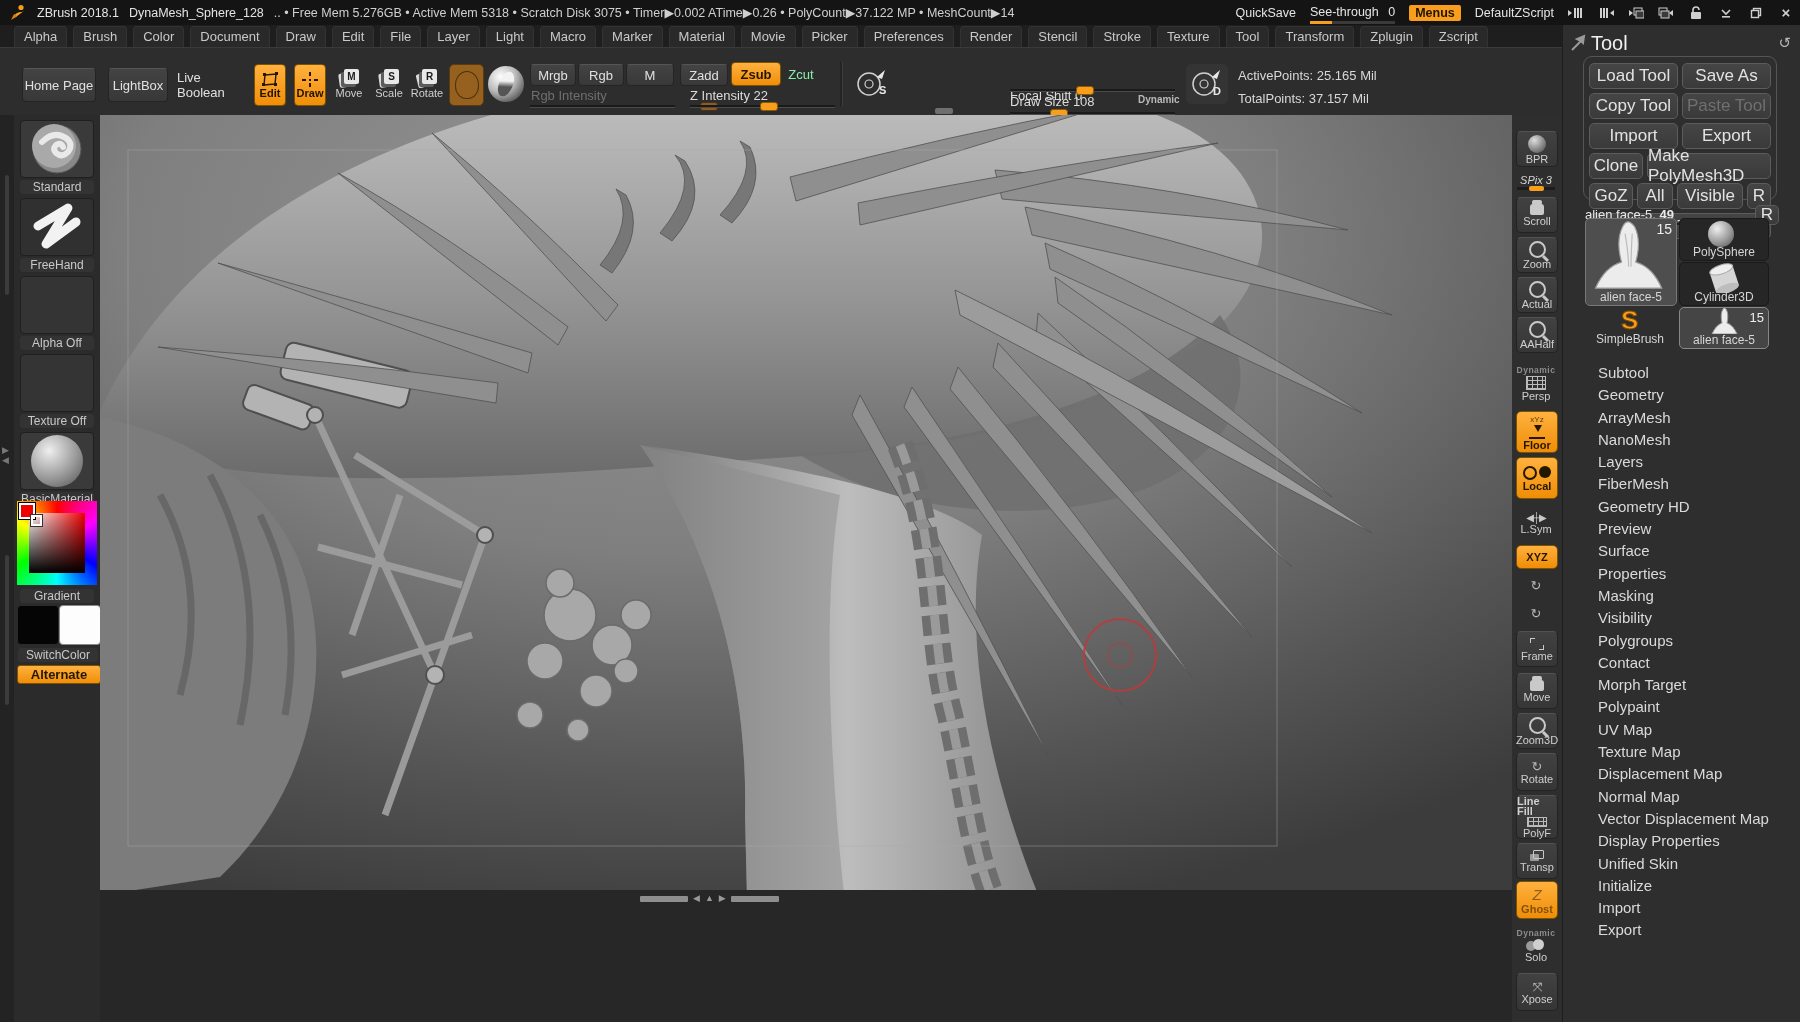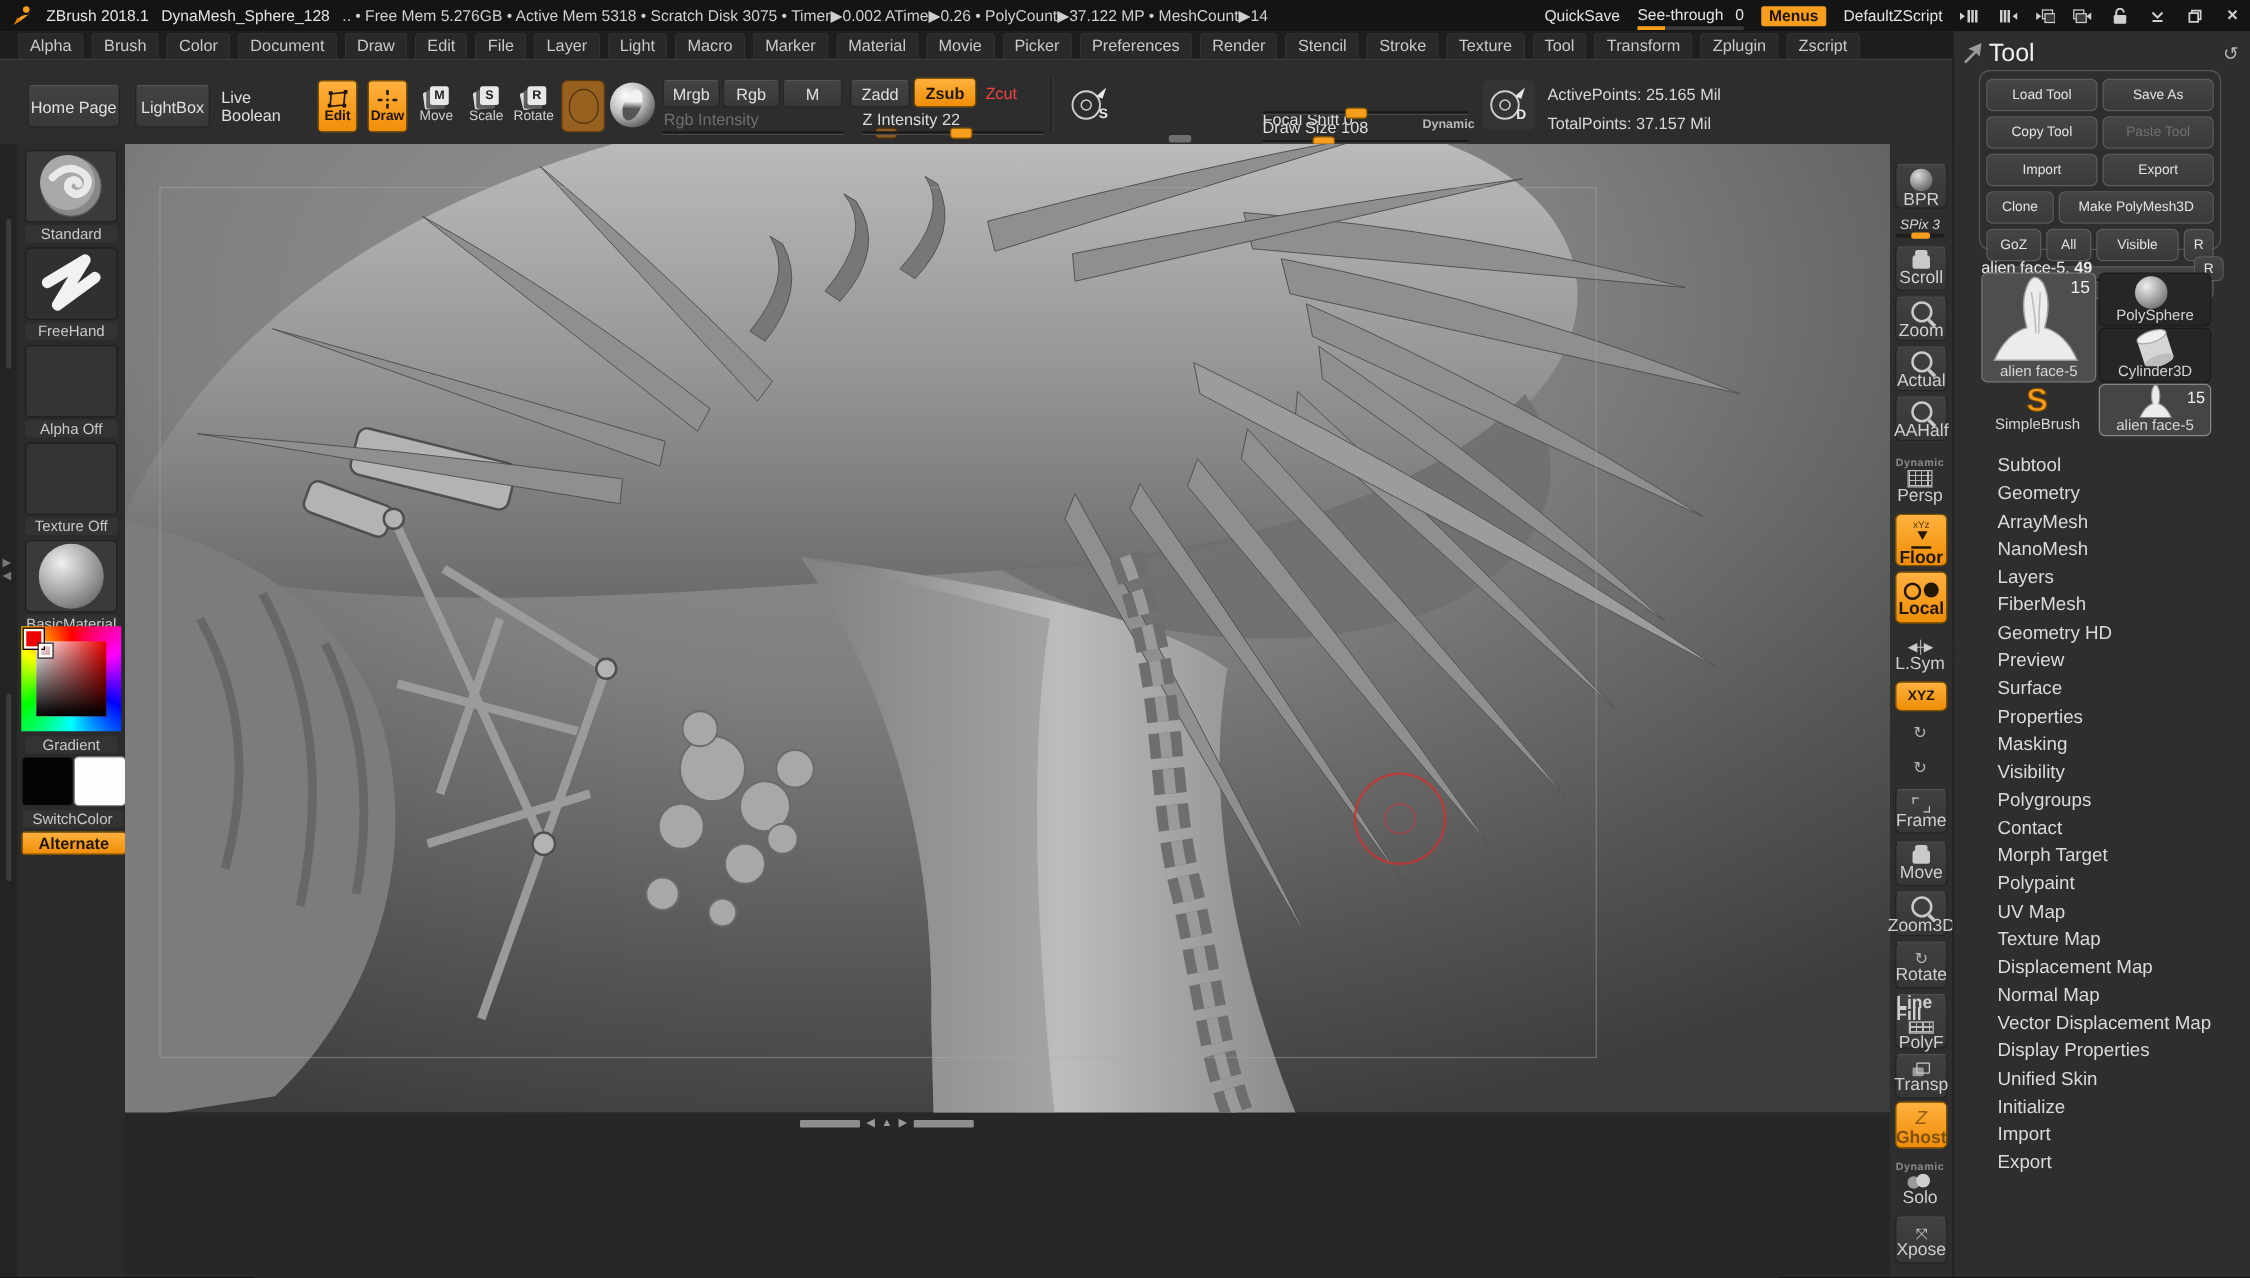--- a/index.html
+++ b/index.html
@@ -20,21 +20,21 @@
   
   #menubar{position:absolute;left:0;top:25px;width:1556px;height:22px;background:#1e1e1e;
            display:flex;align-items:center;padding-left:14px;gap:6px;}
   .mb-item{font-size:13px;color:#c9c9c9;background:#292929;border:1px solid #333;border-bottom:none;
            border-radius:4px 4px 0 0;padding:2px 9px 3px;cursor:default;}
   
   #shelf{position:absolute;left:0;top:47px;width:1800px;height:68px;background:#2d2d2d;border-top:1px solid #3a3a3a;}
   .btn{background:linear-gradient(#434343,#383838);border:1px solid #242424;border-top-color:#555;
        border-radius:4px;color:#e0e0e0;font-size:13px;display:flex;align-items:center;justify-content:center;}
   .btn.orange{background:linear-gradient(#ffb13f,#f08e08);color:#241700;border-color:#7d5200;font-weight:bold;}
-  .btn.dim{background:none;border:none;color:#ef4444;}
+  .btn.dim{background:none;border:none;color:#86efac;}
   .tool-toggle{display:flex;flex-direction:column;align-items:center;justify-content:center;font-size:11px;color:#cfcfcf;}
   .tool-toggle.orange{background:linear-gradient(#ffb13f,#f08e08);border:1px solid #7d5200;border-radius:4px;color:#201400;font-weight:bold;}
   .badge-sq{width:15px;height:15px;background:#e8e8e8;color:#1c1c1c;font-size:10px;font-weight:bold;
             display:flex;align-items:center;justify-content:center;border-radius:2px;box-shadow:-3px 3px 0 #5c5c5c;}
   .slider-lab{font-size:13px;color:#dcdcdc;white-space:nowrap;}
   .slider-lab.dim{color:#6f6f6f;}
   .track{position:absolute;height:2px;background:#1a1a1a;box-shadow:0 1px 0 #4a4a4a;}
   .thumb{position:absolute;width:16px;height:7px;background:#f89e1c;border-radius:3px;border:1px solid #8a5a00;}
   .thumb.brown{background:#8a5c28;border-color:#4d3010;}
   .ptxt{font-size:13px;color:#d8d8d8;}
@@ -52,21 +52,21 @@
   .nav-bar{width:48px;height:6px;background:#8e8e8e;border-radius:1px;}
   .nav-tri{font-size:9px;color:#9a9a9a;line-height:9px;}
   #shelf-scroll-thumb{position:absolute;left:935px;top:108px;width:18px;height:6px;background:#6f6f6f;border-radius:2px;}
   
   #right-shelf{position:absolute;left:1512px;top:115px;width:50px;height:907px;background:#2e2e2e;}
   .rsb{position:absolute;left:4px;width:40px;background:linear-gradient(#414141,#363636);border:1px solid #232323;
        border-top-color:#525252;border-radius:5px;display:flex;flex-direction:column;align-items:center;
        justify-content:center;gap:1px;}
   .rsb.orange{background:linear-gradient(#ffb13f,#ef8d06);border-color:#7d5200;}
   .rsb.flat{background:none;border:none;}
-  .rsl{font-size:14px;color:#cfcfcf;line-height:10px;}
+  .rsl{font-size:11px;color:#cfcfcf;line-height:10px;}
   .rsb.orange .rsl{color:#241700;font-weight:bold;}
   .rs-mini{font-size:11px;color:#d5d5d5;}
   .ic{display:block;}
   .ic-sphere{width:18px;height:18px;border-radius:50%;background:radial-gradient(circle at 35% 30%,#ddd,#888 55%,#444);}
   .ic-hand{width:14px;height:11px;background:#c9c9c9;border-radius:3px 3px 2px 2px;position:relative;}
   .ic-hand:before{content:"";position:absolute;top:-4px;left:2px;width:10px;height:5px;background:#c9c9c9;border-radius:2px;}
   .ic-mag{width:13px;height:13px;border:2.5px solid #c9c9c9;border-radius:50%;position:relative;}
   .ic-mag:before{content:"";position:absolute;right:-5px;bottom:-4px;width:7px;height:3px;background:#c9c9c9;transform:rotate(45deg);}
   .ic-grid{width:18px;height:12px;background:
      repeating-linear-gradient(90deg,#bbb 0 1px,transparent 1px 5px),
@@ -84,21 +84,21 @@
   .ic-xpose{font-size:12px;color:#c9c9c9;line-height:12px;letter-spacing:-1px;}
   .ic-solo{width:20px;height:12px;position:relative;}
   .ic-solo:before{content:"";position:absolute;left:0;top:2px;width:10px;height:10px;border-radius:50%;background:#9a9a9a;}
   .ic-solo:after{content:"";position:absolute;left:7px;top:0;width:11px;height:11px;border-radius:50%;background:#cfcfcf;}
   .rs-dyn{font-size:8.5px;font-weight:bold;color:#8c8c8c;letter-spacing:.5px;}
   
   #tool-panel{position:absolute;left:1562px;top:25px;width:238px;height:997px;background:#2e2e2e;border-left:1px solid #1d1d1d;}
   #tp-header{position:absolute;left:0;top:4px;width:100%;height:28px;display:flex;align-items:center;}
   #tp-title{font-size:20px;color:#f0f0f0;margin-left:28px;}
   .tp-btn{background:linear-gradient(#454545,#3a3a3a);border:1px solid #5c5c5c;border-radius:5px;
-          font-size:11px;color:#e2e2e2;display:flex;align-items:center;justify-content:center;height:24px;}
+          font-size:17px;color:#e2e2e2;display:flex;align-items:center;justify-content:center;height:24px;}
   .tp-btn.dim{color:#707070;}
   #tp-group{position:absolute;left:20px;top:31px;width:194px;height:144px;border:1px solid #555;border-radius:9px;
             padding:6px 5px;box-sizing:border-box;display:flex;flex-direction:column;gap:4px;}
   .tp-row{display:flex;gap:4px;}
   .tp-row .tp-btn{flex:1;}
   #tp-sliderrow{position:absolute;left:22px;top:180px;width:194px;height:22px;}
   #tp-slider-label{font-size:13px;color:#e8e8e8;}
   #tp-thumbs{position:absolute;left:20px;top:193px;width:196px;}
   .tthumb{position:absolute;background:#262626;border:1px solid #1a1a1a;border-radius:5px;overflow:hidden;}
   .tthumb.active{background:#4e4e4e;border-color:#777;}

